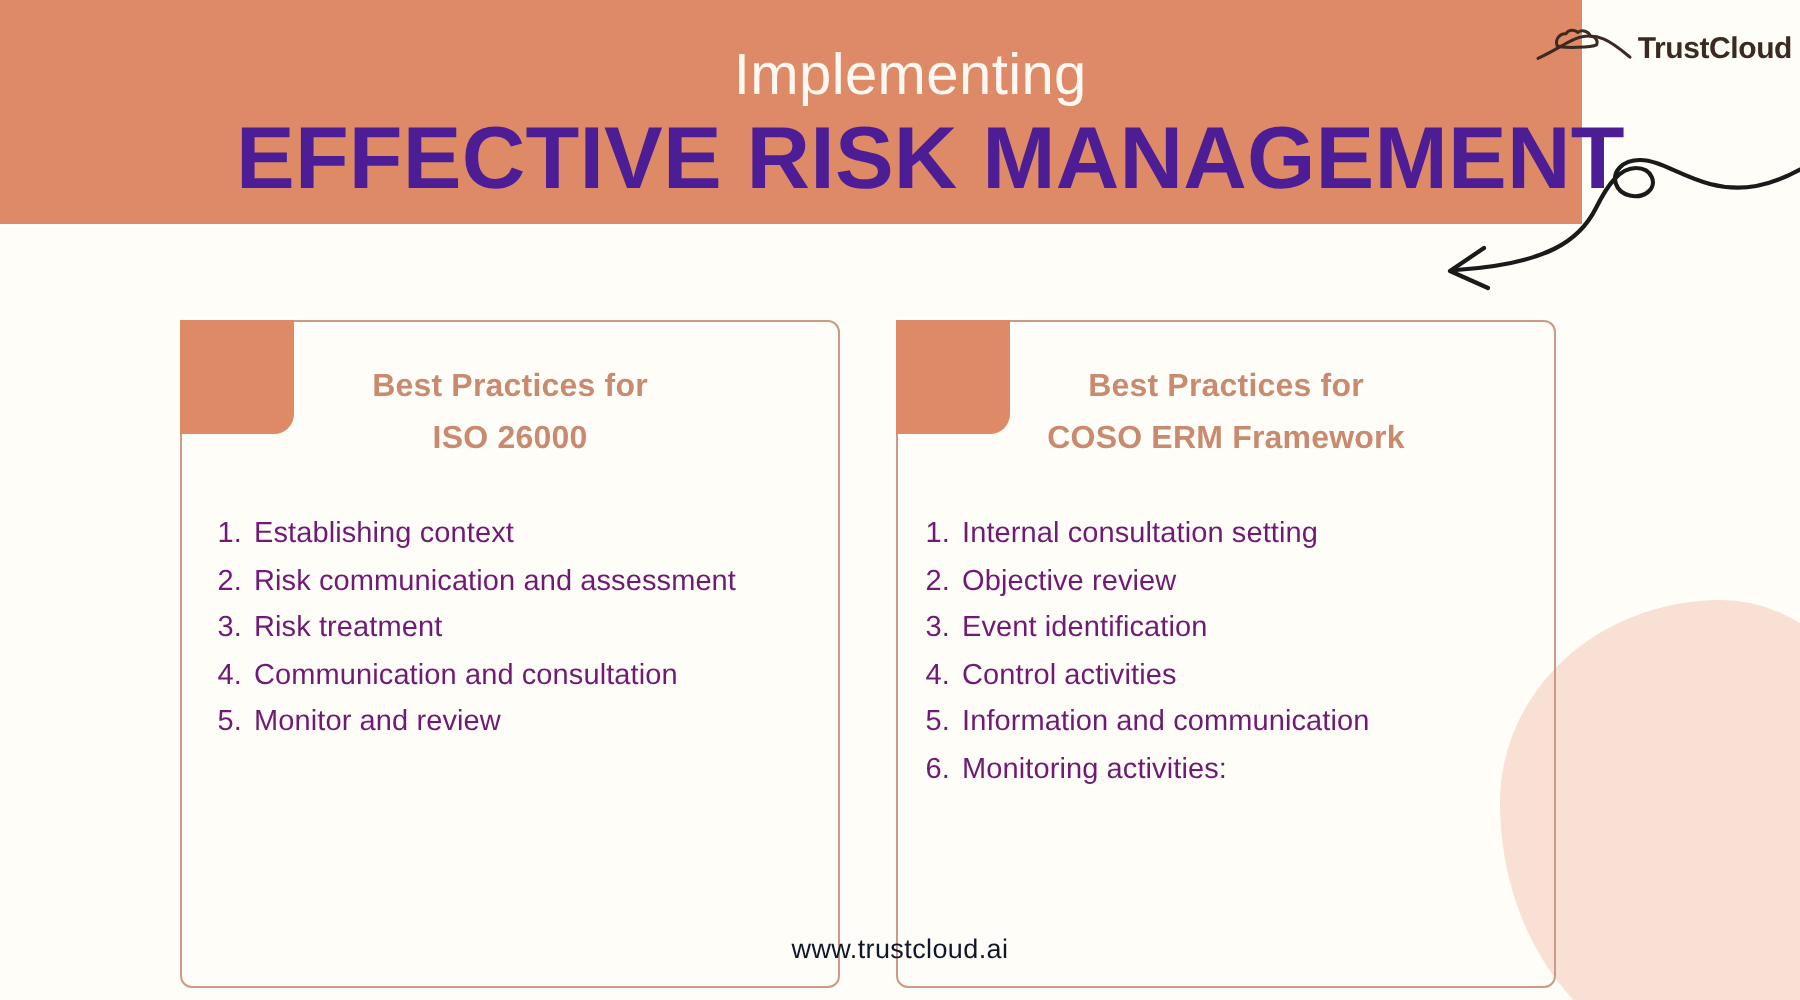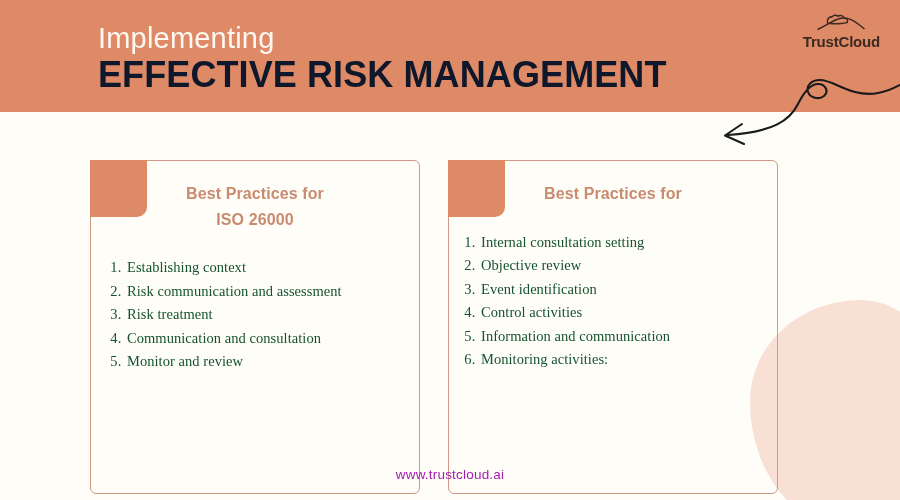--- a/index.html
+++ b/index.html
@@ -44,57 +44,59 @@
     height: 170px;
     background: #F8E0D4;
     border-radius: 50% 50% 40% 60% / 55% 45% 55% 45%;
     z-index: 0;
   }
 
   
   .header {
     position: absolute;
     top: 0; left: 0;
-    width: 900px;
+    width: 791px;
     height: 112px;
     background: #DE8A66;
     z-index: 2;
+    text-align: center;
   }
 
   .header-text {
     position: absolute;
     left: 98px;
     top: 22px;
   }
 
   .title-line1 {
     font-size: 29px;
     font-weight: 400;
     color: #FFF8F2;
     letter-spacing: 0.2px;
     line-height: 1.15;
     white-space: nowrap;
   }
 
   .title-line2 {
-    font-size: 36px;
+    font-size: 44px;
     font-weight: 700;
-    color: #0f172a;
+    color: #4c1d95;
     letter-spacing: 0.1px;
     line-height: 1.12;
     white-space: nowrap;
+    margin-left: 20px;
   }
 
   
   .logo {
     position: absolute;
-    right: 20px;
+    right: 4px;
     top: 14px;
     display: flex;
-    flex-direction: column;
+    flex-direction: row;
     align-items: center;
     z-index: 3;
   }
   .logo-cloud { display:block; margin-bottom: -1px; }
   .logo-text {
     font-size: 15px;
     font-weight: 700;
     color: #3B2A22;
     letter-spacing: -0.2px;
     line-height: 1;
@@ -153,37 +155,36 @@
   }
   .card-head .l2 { display:block; }
 
   .card-list {
     margin: 24px 0 0 0;
     padding-left: 34px;
     list-style-position: outside;
   }
   .card-list li {
     font-size: 14.5px;
-    color: #14532d;
+    color: #701a75;
     line-height: 1.62;
     padding-left: 2px;
     letter-spacing: 0.05px;
-    font-family: Liberation Serif, serif;
   }
   .card-right .card-list { padding-left: 30px; }
 
   
   .footer {
     position: absolute;
     bottom: 18px;
     left: 0;
     width: 900px;
     text-align: center;
     font-size: 13.5px;
-    color: #a21caf;
+    color: #0f172a;
     letter-spacing: 0.2px;
     z-index: 3;
   }
 </style>
 </head>
 <body>
 
 <div class="poster">
 
   <div class="blob"></div>
@@ -233,20 +234,21 @@
         <li>Risk treatment</li>
         <li>Communication and consultation</li>
         <li>Monitor and review</li>
       </ol>
     </div>
 
     <div class="card card-right">
       <div class="card-square"></div>
       <div class="card-head">
         <span>Best Practices for</span>
+        <span class="l2">COSO ERM Framework</span>
       </div>
       <ol class="card-list">
         <li>Internal consultation setting</li>
         <li>Objective review</li>
         <li>Event identification</li>
         <li>Control activities</li>
         <li>Information and communication</li>
         <li>Monitoring activities:</li>
       </ol>
     </div>

